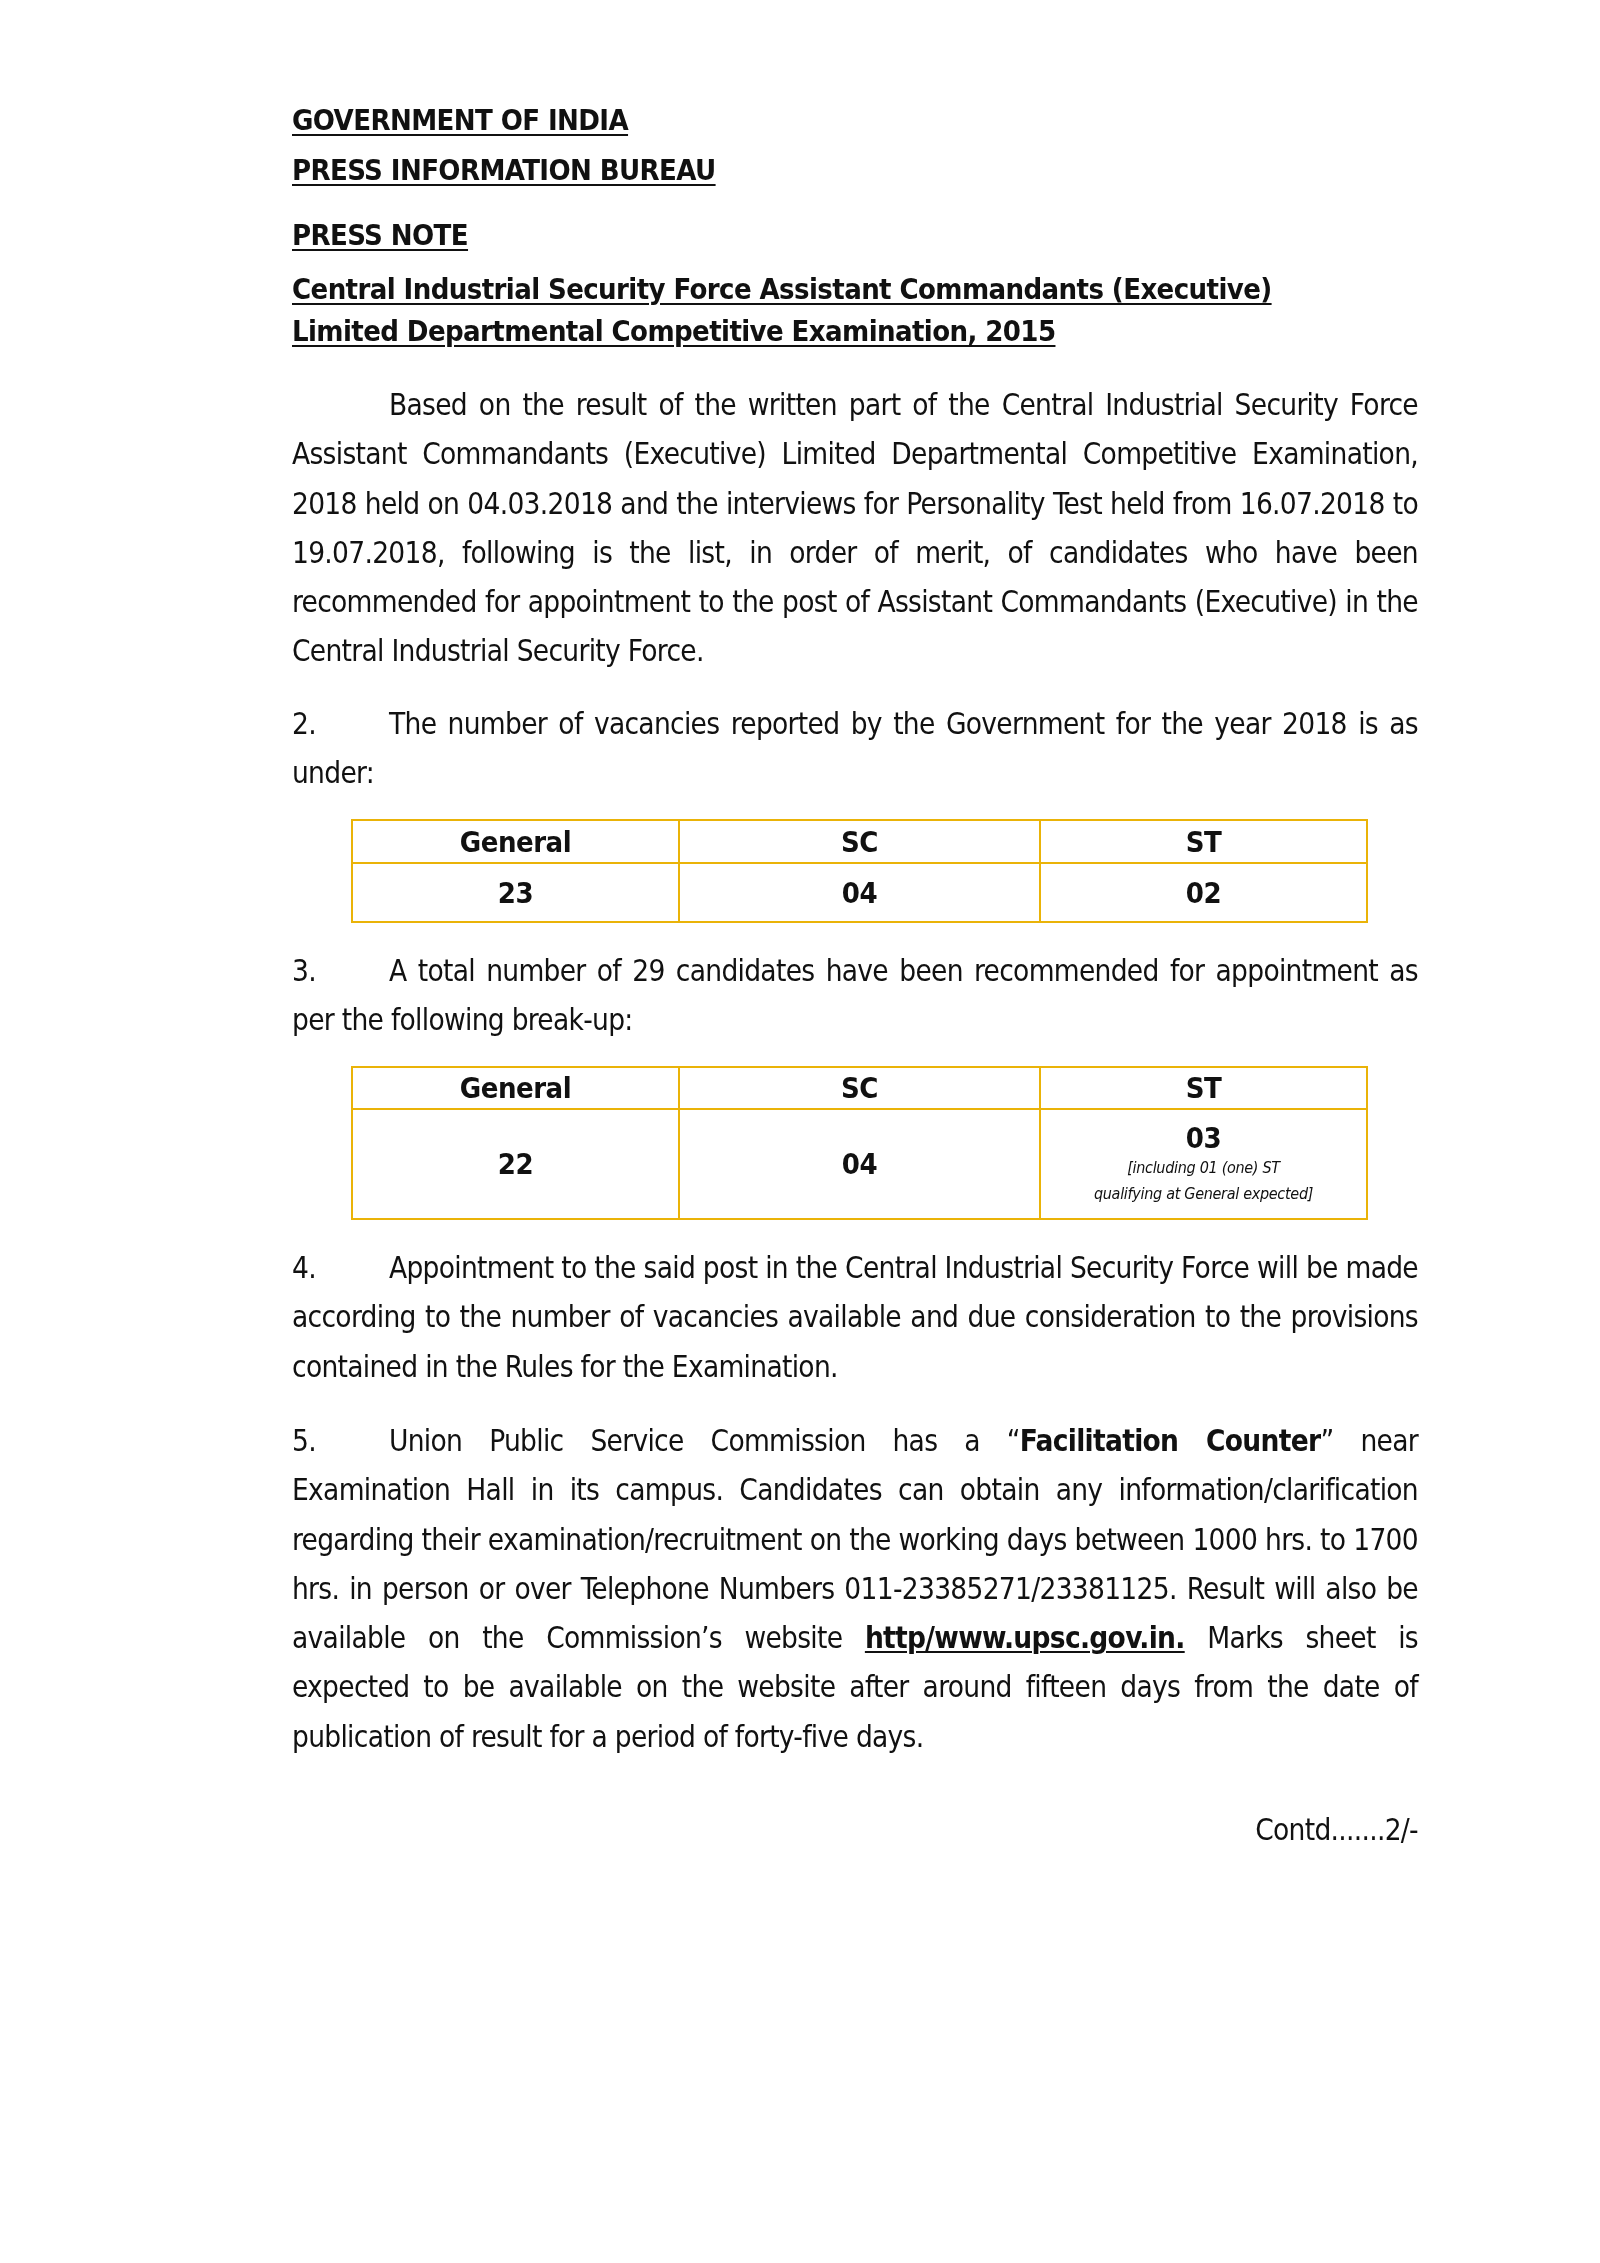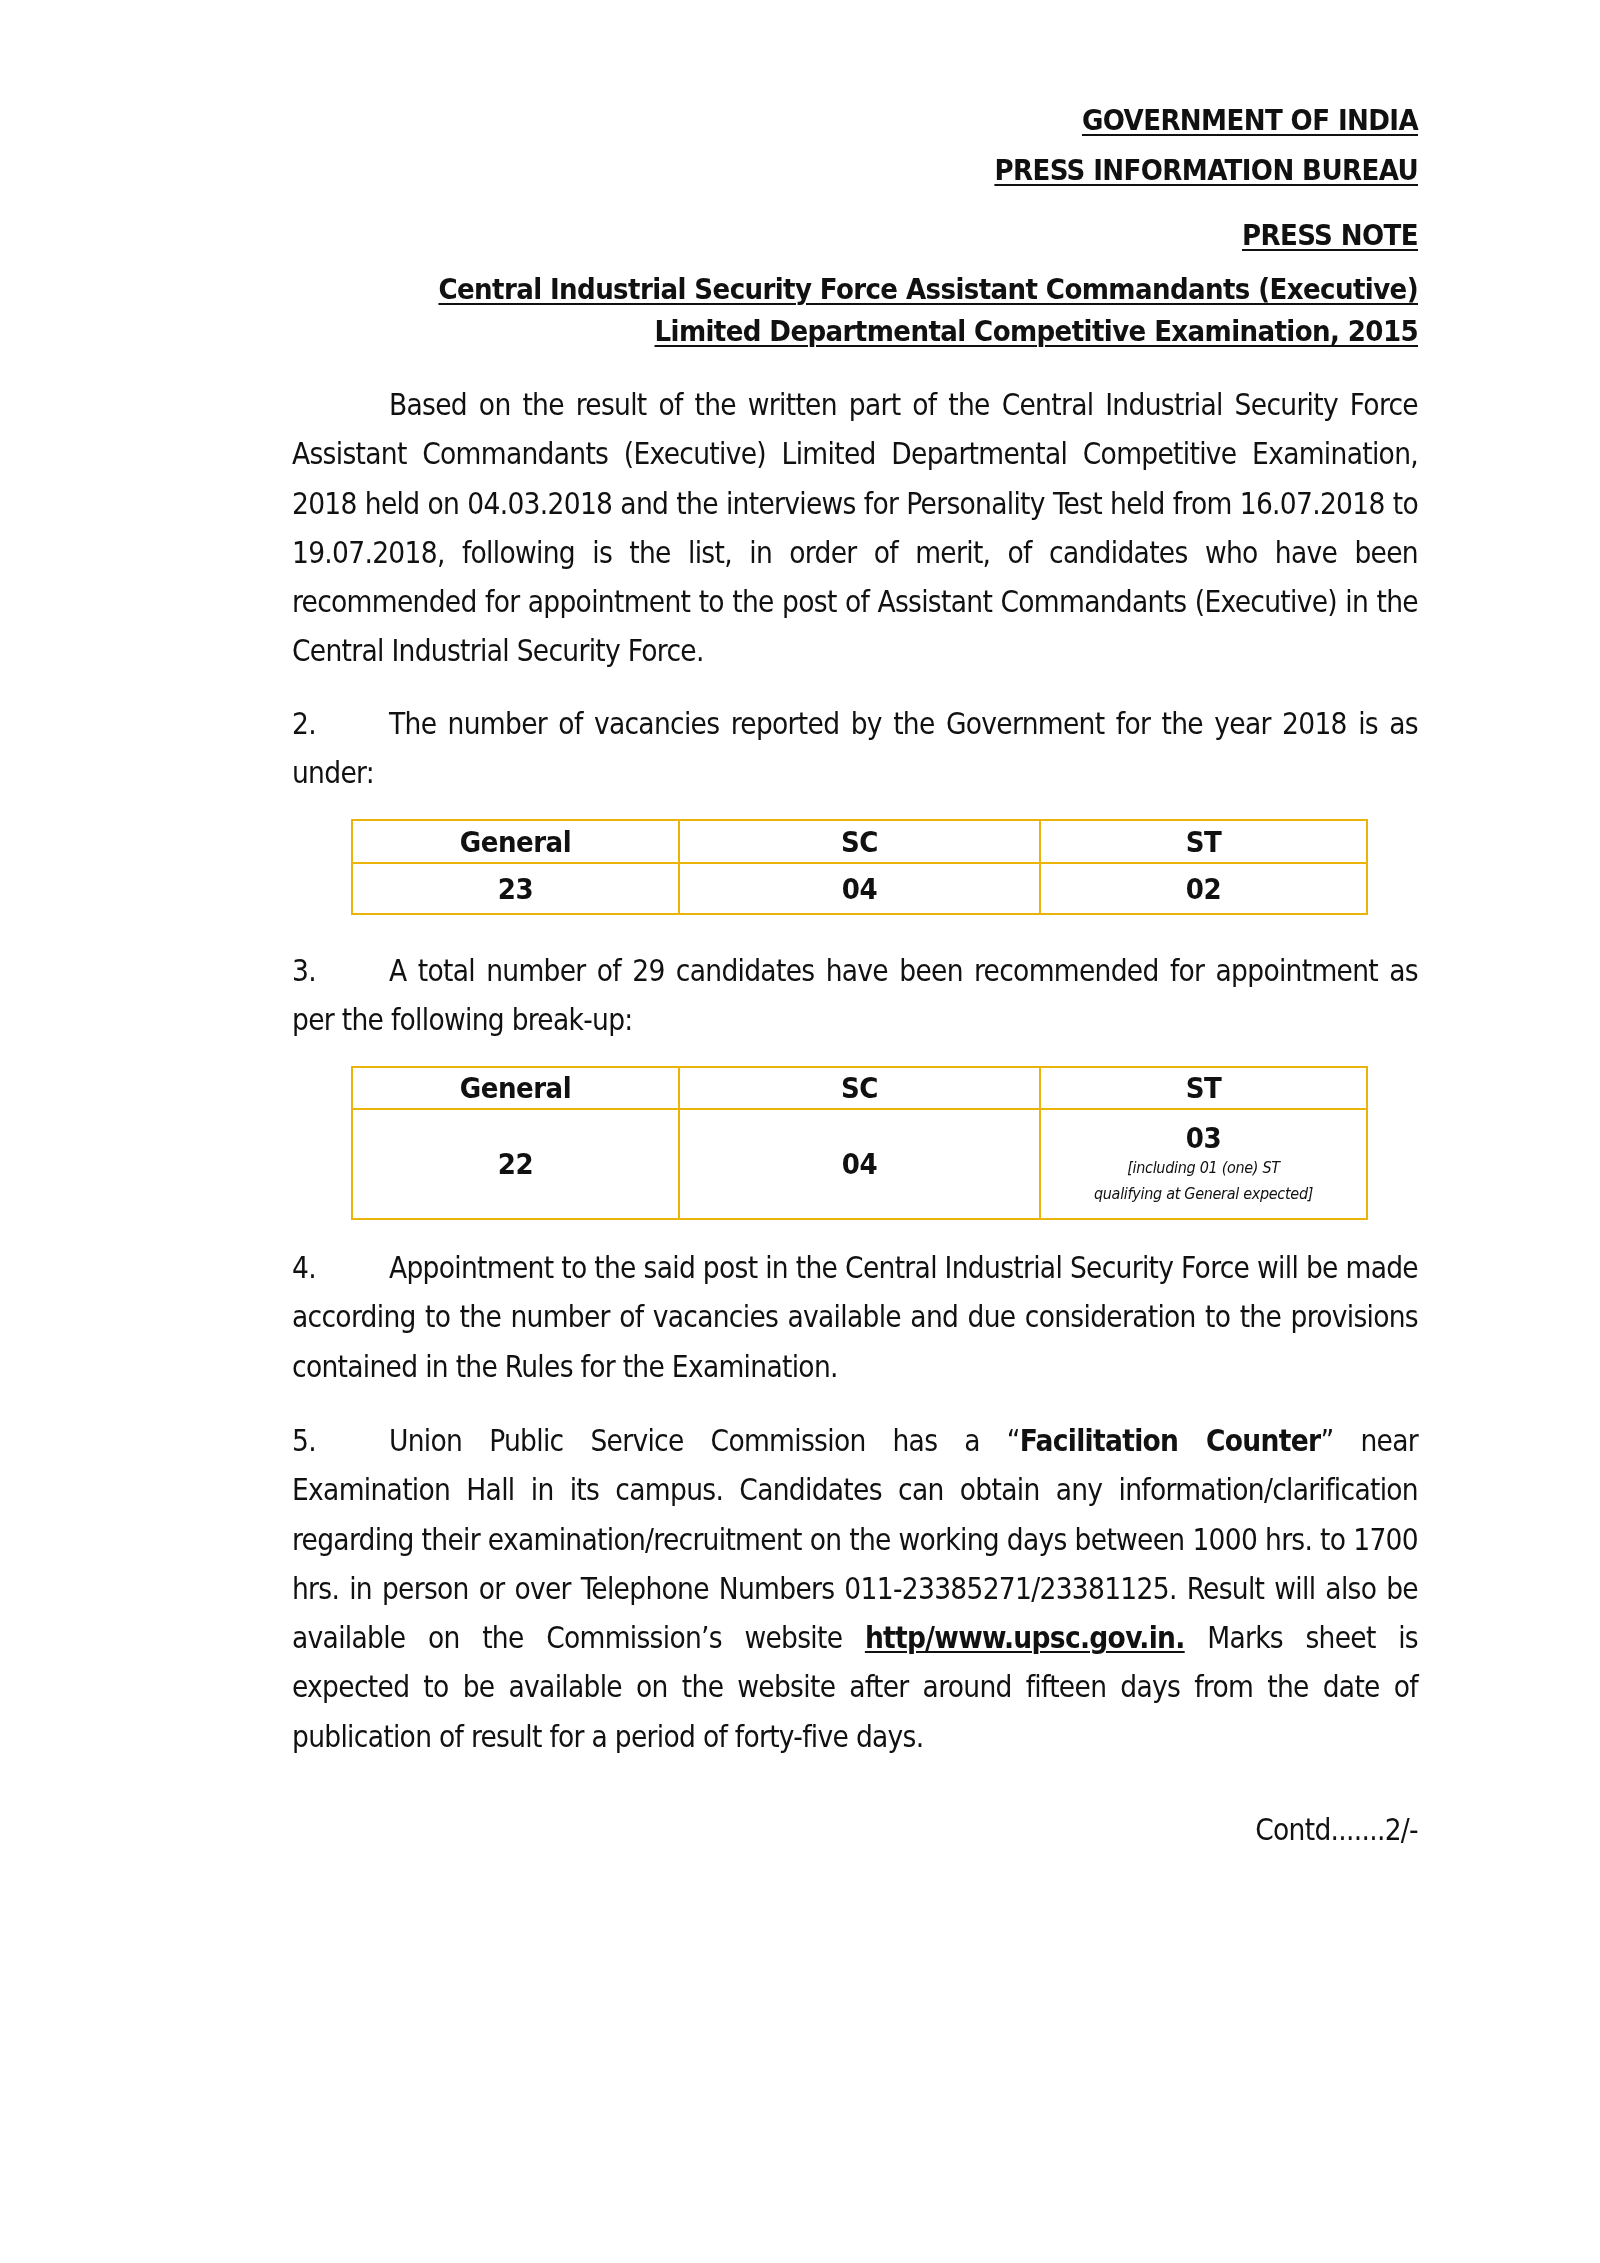--- a/index.html
+++ b/index.html
@@ -17,21 +17,21 @@
     .page {
       position: absolute;
       left: 292px;
       top: 0;
       width: 1126px;
     }
     .hdr {
       position: absolute;
       left: 0;
       width: 1126px;
-      text-align: right;
+      text-align: left;
       font-weight: bold;
       font-size: 29px;
       line-height: 34px;
       letter-spacing: -0.6px;
       transform-origin: center top;
     }
     .hdr span {
       text-decoration: underline;
       text-decoration-thickness: 2px;
       text-underline-offset: 4px;
@@ -123,21 +123,21 @@
         <col class="c1">
         <col class="c2">
         <col class="c3">
       </colgroup>
     <tbody>
         <tr style="height:43px;">
       <td>General</td>
       <td>SC</td>
       <td>ST</td>
     </tr>
-    <tr style="height:51px;">
+    <tr style="height:59px;">
       <td>23</td>
       <td>04</td>
       <td>02</td>
     </tr>
   </tbody>
     </table>
 
   <div class="para" style="top:947px;">
     <span class="num">3.</span><span>A total number of 29 candidates have been recommended for appointment as per the following break-up:</span>
   </div>

